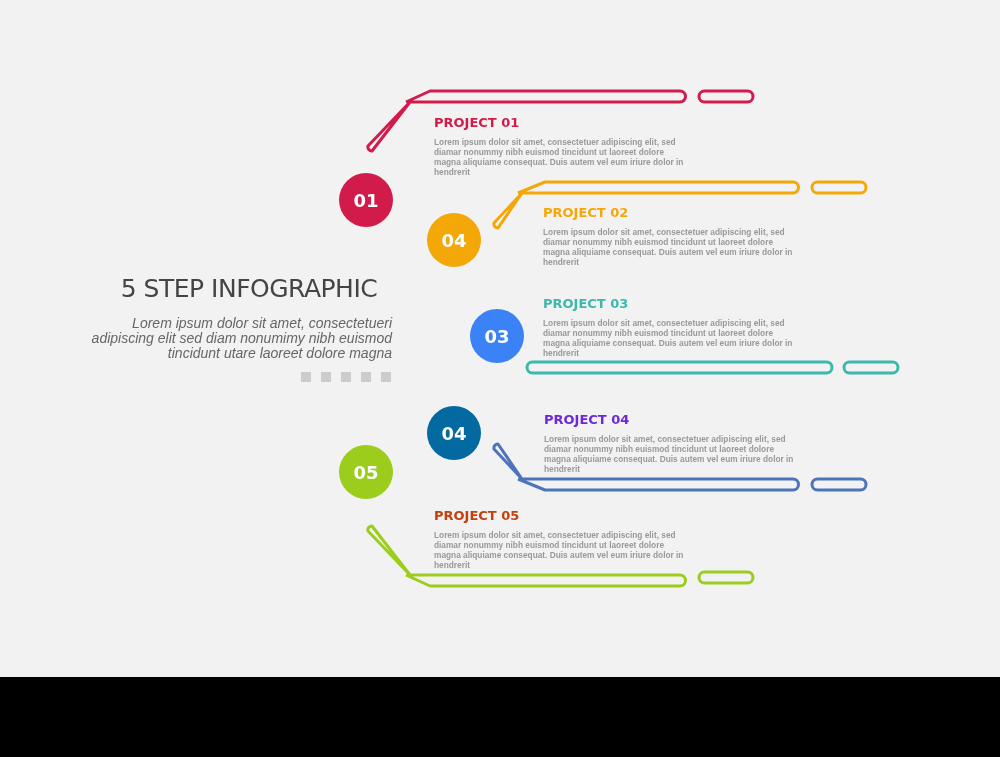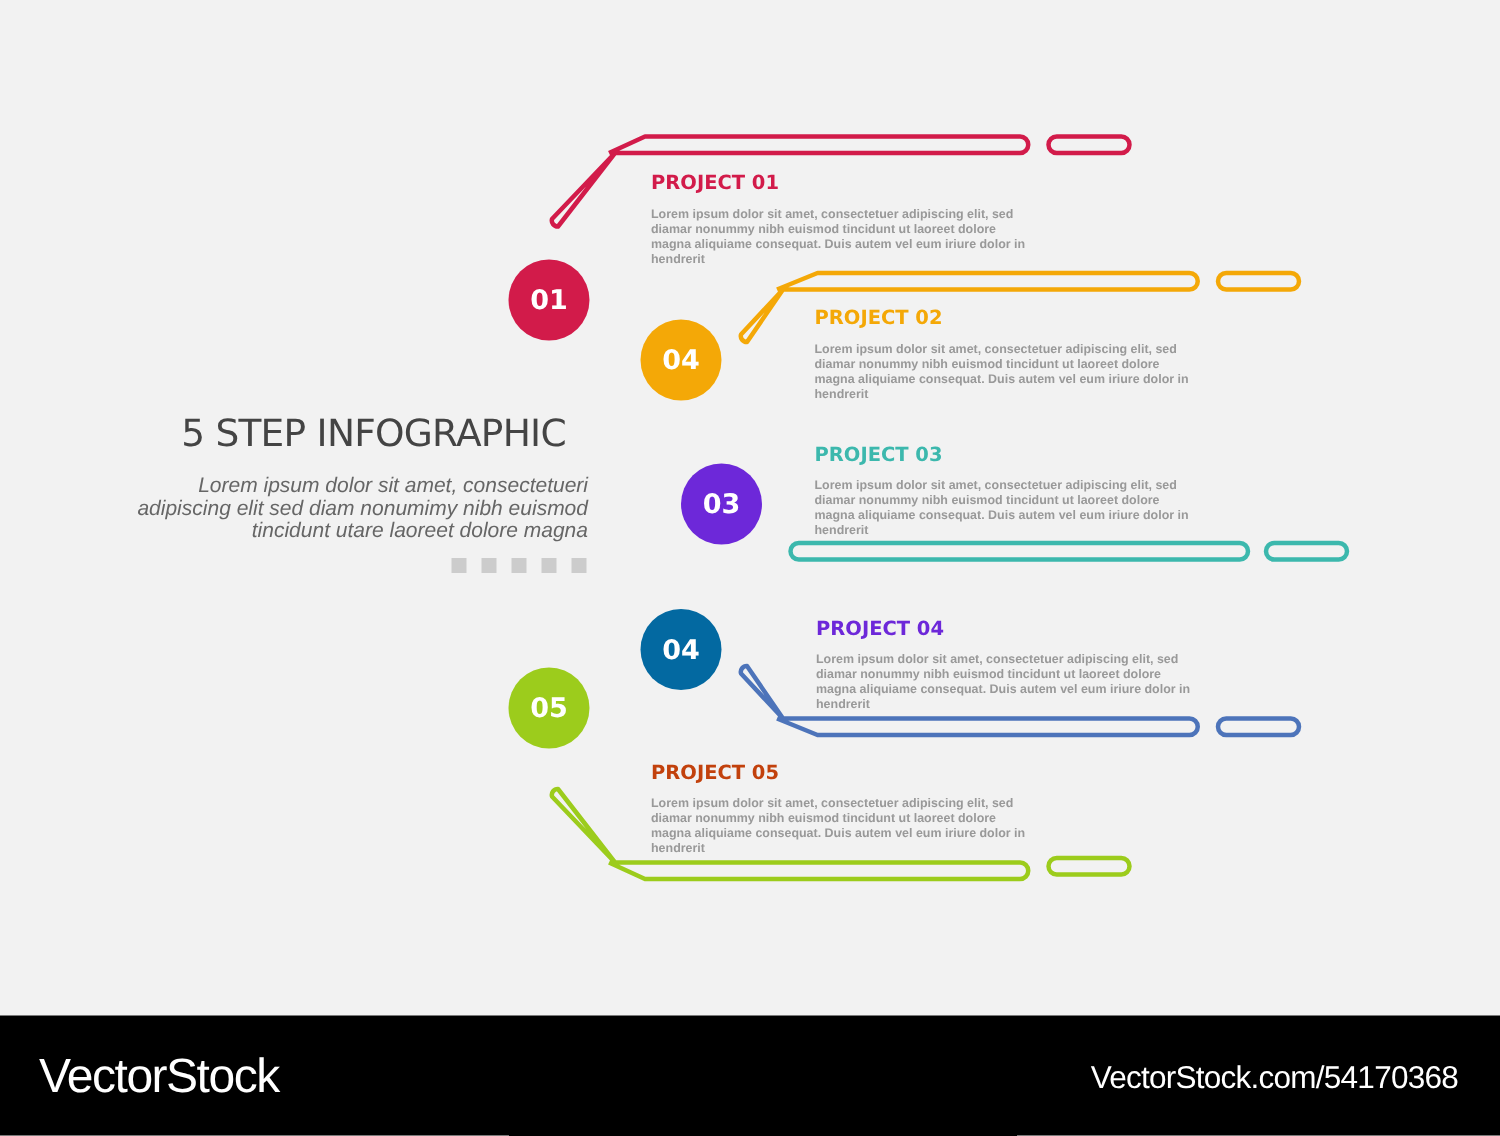--- a/index.html
+++ b/index.html
@@ -59,28 +59,26 @@
 </div>
 
 <div class="abs circle" style="left:339px;top:173px;background:#d21b4a">01</div>
 <div class="abs ptitle" style="left:434px;top:115px;color:#d21b4a">PROJECT 01</div>
 <div class="abs pdesc" style="left:434px;top:137px">Lorem ipsum dolor sit amet, consectetuer adipiscing elit, sed diamar nonummy nibh euismod tincidunt ut laoreet dolore magna aliquiame consequat. Duis autem vel eum iriure dolor in hendrerit</div>
 
 <div class="abs circle" style="left:427px;top:213px;background:#f4a807">04</div>
 <div class="abs ptitle" style="left:543px;top:205px;color:#f4a807">PROJECT 02</div>
 <div class="abs pdesc" style="left:543px;top:227px">Lorem ipsum dolor sit amet, consectetuer adipiscing elit, sed diamar nonummy nibh euismod tincidunt ut laoreet dolore magna aliquiame consequat. Duis autem vel eum iriure dolor in hendrerit</div>
 
-<div class="abs circle" style="left:454px;top:309px;background:#6d28d9">03</div>
+<div class="abs circle" style="left:470px;top:309px;background:#3b82f6">03</div>
 <div class="abs ptitle" style="left:543px;top:296px;color:#3cb8ad">PROJECT 03</div>
 <div class="abs pdesc" style="left:543px;top:318px">Lorem ipsum dolor sit amet, consectetuer adipiscing elit, sed diamar nonummy nibh euismod tincidunt ut laoreet dolore magna aliquiame consequat. Duis autem vel eum iriure dolor in hendrerit</div>
 
 <div class="abs circle" style="left:427px;top:406px;background:#0369a1">04</div>
 <div class="abs ptitle" style="left:544px;top:412px;color:#6d28d9">PROJECT 04</div>
 <div class="abs pdesc" style="left:544px;top:434px">Lorem ipsum dolor sit amet, consectetuer adipiscing elit, sed diamar nonummy nibh euismod tincidunt ut laoreet dolore magna aliquiame consequat. Duis autem vel eum iriure dolor in hendrerit</div>
 
 <div class="abs circle" style="left:339px;top:445px;background:#9ccc1c">05</div>
 <div class="abs ptitle" style="left:434px;top:508px;color:#c2410c">PROJECT 05</div>
 <div class="abs pdesc" style="left:434px;top:530px">Lorem ipsum dolor sit amet, consectetuer adipiscing elit, sed diamar nonummy nibh euismod tincidunt ut laoreet dolore magna aliquiame consequat. Duis autem vel eum iriure dolor in hendrerit</div>
 
 <div class="abs footer">
-  <div class="abs brand">VectorStock</div>
-  <div class="abs url">VectorStock.com/54170368</div>
 </div>
 
 </body></html>

